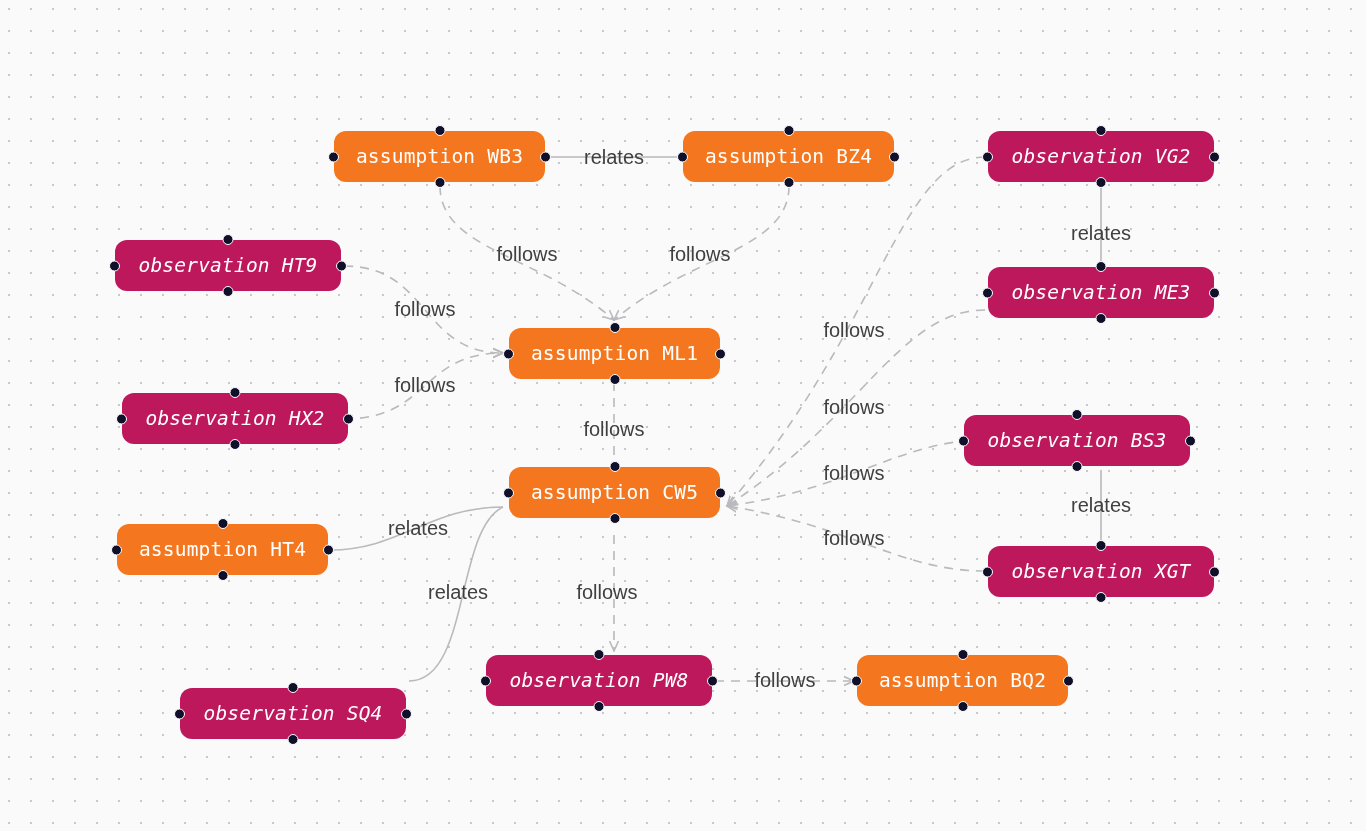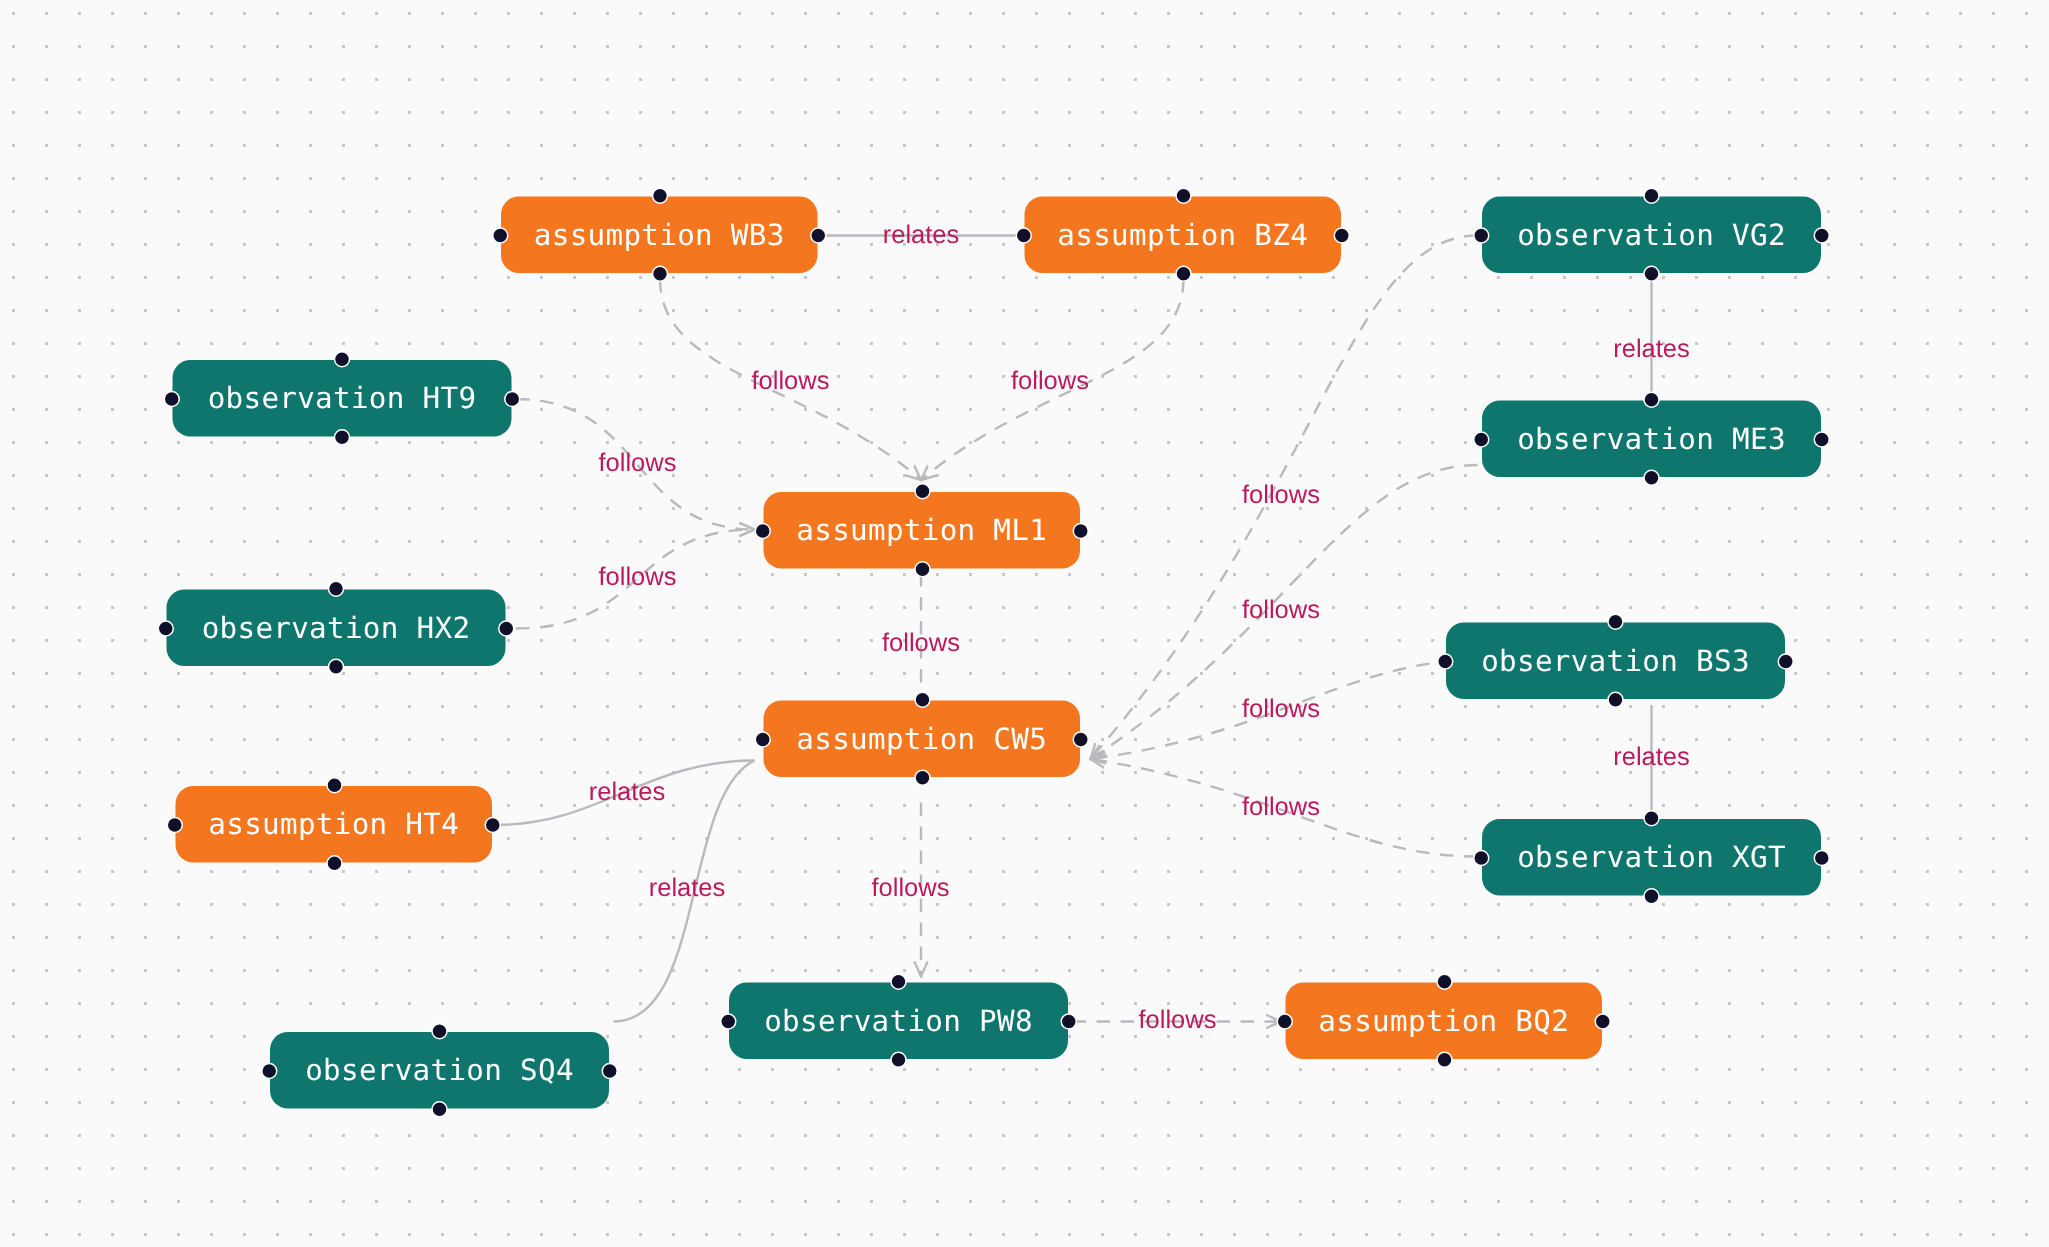--- a/index.html
+++ b/index.html
@@ -22,41 +22,41 @@
     border-radius:12px;
     display:flex;align-items:center;justify-content:center;
     font-family:"DejaVu Sans Mono","Liberation Mono",monospace;
     font-size:19.5px;
     letter-spacing:0.2px;
     white-space:nowrap;
     color:#ffffff;
     user-select:none;
   }
   .node.assumption{background:#f4771f;}
-  .node.observation{background:#0f766e;}
+  .node.observation{background:#be185d;font-style:italic;}
   .node-label{pointer-events:none;}
 
   .handle{
     position:absolute;
     width:9px;height:9px;border-radius:50%;
     background:#10102a;
     border:1.2px solid #ffffff;
     box-sizing:content-box;
     z-index:5;
   }
   .handle.top{left:50%;top:-6px;transform:translateX(-50%);}
   .handle.bottom{left:50%;bottom:-6px;transform:translateX(-50%);}
   .handle.left{top:50%;left:-6px;transform:translateY(-50%);}
   .handle.right{top:50%;right:-6px;transform:translateY(-50%);}
 
   .edge-label{
     position:absolute;
     font-family:"Liberation Sans", sans-serif;
-    font-size:17px;
-    color:#be185d;
+    font-size:20px;
+    color:#404040;
     background:transparent;
     transform:translate(-50%,-50%);
     white-space:nowrap;
     user-select:none;
     z-index:4;
   }
   .edge-path{fill:none;stroke:#b9b9be;stroke-width:1.6px;}
   .edge-path.dashed{stroke-dasharray:9 7;}
 </style>
 </head>
@@ -142,21 +142,21 @@
         <span class="handle bottom"></span>
         <span class="handle left"></span>
       </div>
       <div class="node assumption" style="left: 509px; top: 328px; width: 211px;">
         <span class="node-label">assumption ML1</span>
         <span class="handle top"></span>
         <span class="handle right"></span>
         <span class="handle bottom"></span>
         <span class="handle left"></span>
       </div>
-      <div class="node observation" style="left: 111px; top: 393px; width: 226px;">
+      <div class="node observation" style="left: 122px; top: 393px; width: 226px;">
         <span class="node-label">observation HX2</span>
         <span class="handle top"></span>
         <span class="handle right"></span>
         <span class="handle bottom"></span>
         <span class="handle left"></span>
       </div>
       <div class="node observation" style="left: 964px; top: 415px; width: 226px;">
         <span class="node-label">observation BS3</span>
         <span class="handle top"></span>
         <span class="handle right"></span>

